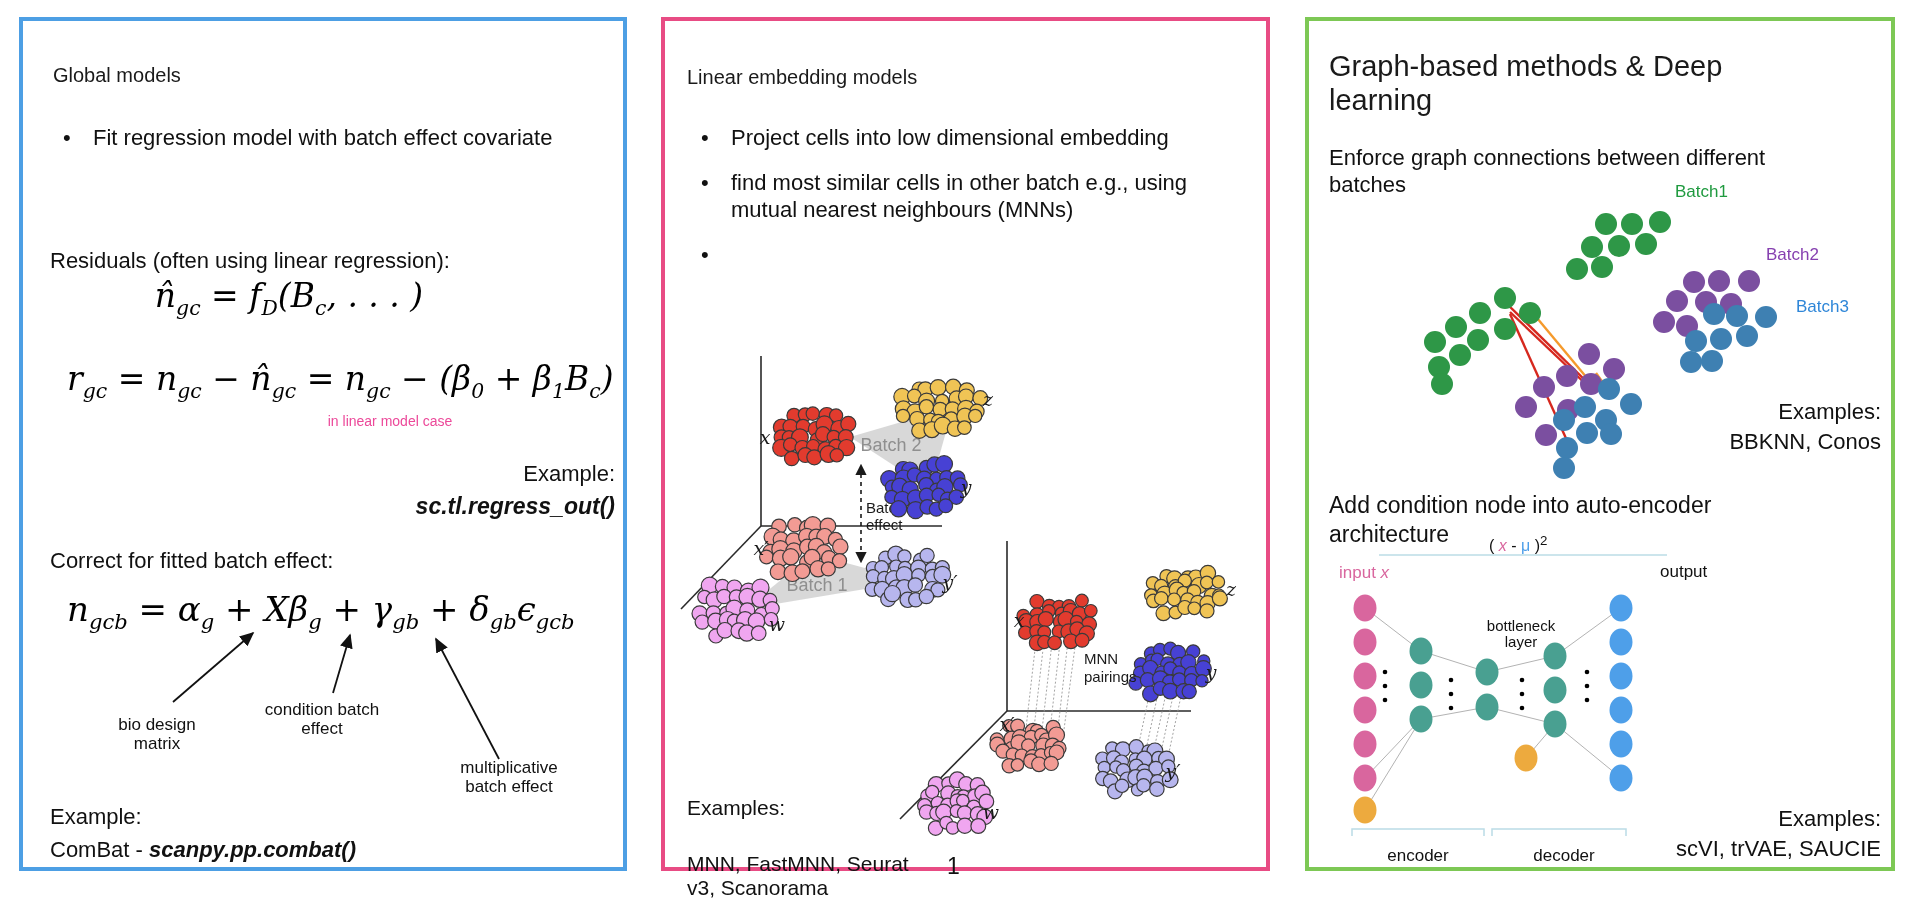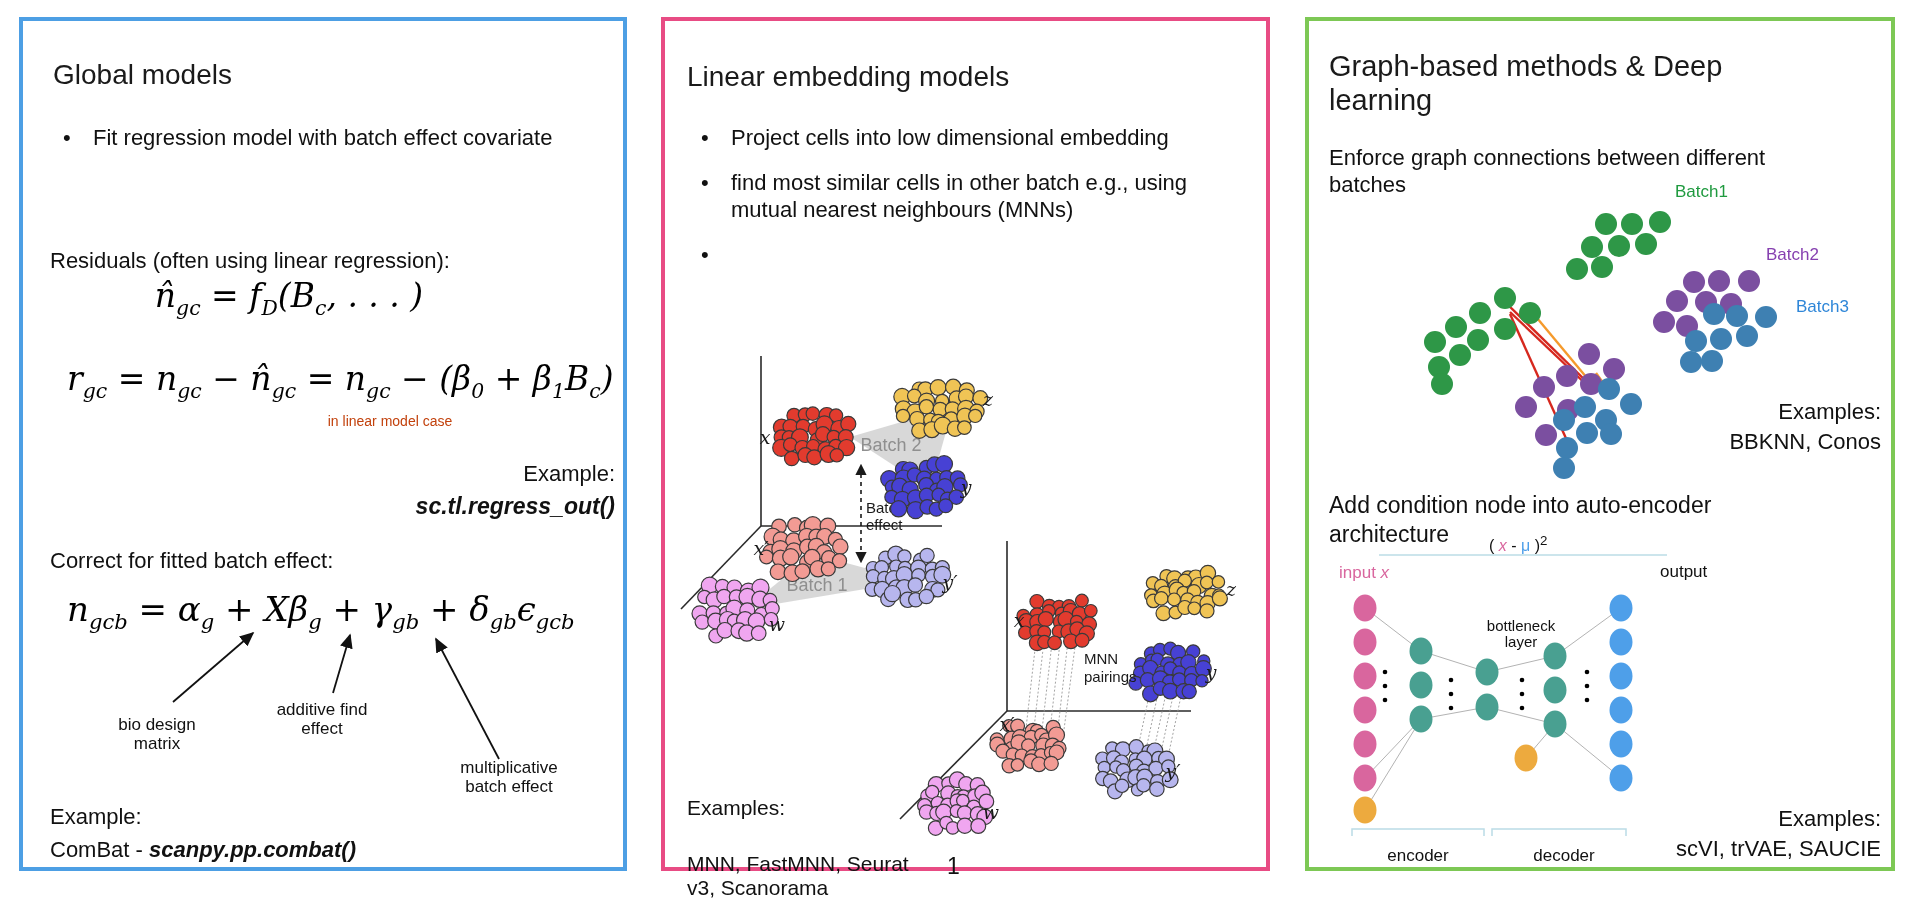--- a/index.html
+++ b/index.html
@@ -3,28 +3,28 @@
 <meta charset="utf-8">
 <style>
   html,body{margin:0;padding:0;background:#fff;}
   .page{position:relative;width:1920px;height:900px;background:#fff;overflow:hidden;
         font-family:"Liberation Sans",sans-serif;color:#111;}
   .panel{position:absolute;top:17px;height:854px;background:#fff;border:4px solid #000;box-sizing:border-box;}
   .panel-left{left:19px;width:608px;border-color:var(--panel_blue);}
   .panel-middle{left:661px;width:609px;border-color:var(--panel_pink);}
   .panel-right{left:1305px;width:590px;border-color:var(--panel_green);}
   .abs{position:absolute;}
-  h2.title{margin:0;font-weight:400;font-size:28px;color:#1a1a1a;line-height:36px;white-space:pre-line;}
+  h2.title{margin:0;font-weight:400;font-size:20px;color:#1a1a1a;line-height:36px;white-space:pre-line;}
   .body-text{font-size:22px;line-height:27px;color:#111;white-space:pre-line;}
   .bullet-row{display:flex;}
   .bullet-mark{width:30px;flex:0 0 30px;font-size:22px;line-height:27px;}
   .bullet-list .bullet-row{margin-bottom:18px;}
   .formula{font-family:"DejaVu Serif",serif;font-style:italic;font-size:33px;white-space:nowrap;color:#000;}
   .formula sub{font-size:62%;margin-top:40px;}
-  .small-note{font-size:14px;color:#c2410c;text-align:center;}
+  .small-note{font-size:14px;color:#ec4899;text-align:center;}
   .code{font-weight:700;font-style:italic;}
   .example-right{text-align:right;font-size:22px;line-height:33px;}
   .example-right .code{font-size:23px;}
   .example-bottom{font-size:22px;line-height:33px;}
   .ann{font-size:17px;line-height:19px;text-align:center;white-space:pre-line;color:#111;}
   .examples-block{font-size:21px;line-height:24px;white-space:pre-line;}
   .examples-block .lbl{margin-bottom:8px;}
   .examples-right{text-align:right;font-size:22px;line-height:30px;}
   .batch-tag{font-size:17px;font-weight:400;}
   .ae-heading{font-size:23px;line-height:29px;white-space:pre-line;}
@@ -78,21 +78,21 @@
           <path d="M0,0 L9,4 L0,8 Z" fill="#111"></path>
         </marker>
       </defs>
       <line x1="150" y1="121" x2="230" y2="52" stroke="#111" stroke-width="1.8" marker-end="url(#mB)"></line>
       <line x1="310" y1="112" x2="327" y2="54" stroke="#111" stroke-width="1.8" marker-end="url(#mB)"></line>
       <line x1="476" y1="178" x2="413" y2="58" stroke="#111" stroke-width="1.8" marker-end="url(#mB)"></line>
     </svg>
 
     <div class="ann abs" style="left:64px;top:694px;width:140px;">bio design
 matrix</div>
-    <div class="ann abs" style="left:229px;top:679px;width:140px;">additive find
+    <div class="ann abs" style="left:229px;top:679px;width:140px;">condition batch
 effect</div>
     <div class="ann abs" style="left:416px;top:737px;width:140px;">multiplicative
 batch effect</div>
 
     <div class="example-bottom abs" style="left:27px;top:779px;">
       <div>Example:</div>
       <div><span>ComBat - </span><span class="code">scanpy.pp.combat()</span></div>
     </div>
   </section>
 

